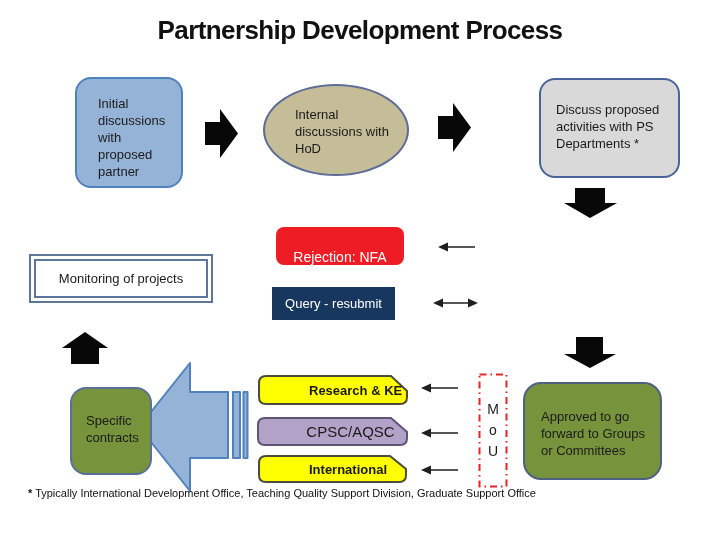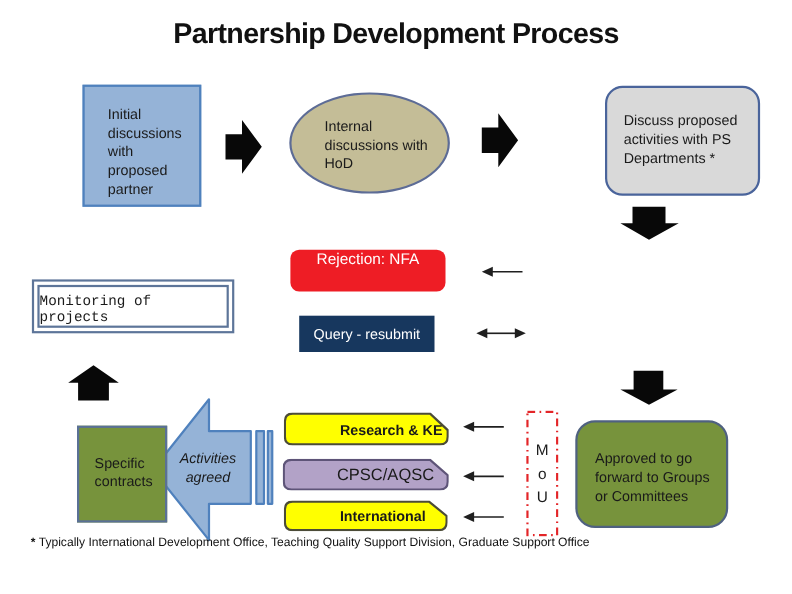--- a/index.html
+++ b/index.html
@@ -6,46 +6,46 @@
   .slide{
     position:relative;width:720px;height:540px;background:#ffffff;overflow:hidden;
     font-family:"Liberation Sans",sans-serif;color:var(--text,#1a1a1a);
   }
   .abs{position:absolute;box-sizing:border-box;}
   .slide-title{
     left:0;right:0;top:15px;text-align:center;
     font-size:26px;font-weight:bold;letter-spacing:-0.6px;color:#111;
   }
   .svg-layer{left:0;top:0;width:720px;height:540px;}
-  .node-text{font-size:13px;line-height:17px;}
+  .node-text{font-size:13px;line-height:17px;border-radius:16px;}
   
   .initial-box{
     left:75px;top:77px;width:108px;height:111px;
     background:var(--blue-fill,#95B3D7);border:2px solid var(--blue-stroke,#4F81BD);
     padding:16px 6px 0 21px;
   }
   .ellipse{
     left:263px;top:84px;width:146px;height:92px;border-radius:50%;
     background:var(--tan-fill,#C4BD97);border:2px solid var(--tan-stroke,#5D6C96);
     padding:20px 8px 0 30px;
   }
   .discuss-box{
-    left:550px;top:78px;width:141px;height:100px;border-radius:16px;
+    left:539px;top:78px;width:141px;height:100px;border-radius:16px;
     background:var(--gray-fill,#D9D9D9);border:2px solid var(--gray-stroke,#4A649B);
     padding:21px 10px 0 15px;
   }
   .submit-box{
     left:521px;top:222px;width:137px;height:99px;border-radius:16px;
     background:var(--gray-fill,#D9D9D9);border:2px solid var(--gray-stroke,#4A649B);
     padding:23px 8px 0 16px;
   }
   .rejection-box{
-    left:264px;top:227px;width:141px;height:38px;border-radius:8px;
+    left:276px;top:227px;width:128px;height:38px;border-radius:8px;
     background:var(--red-fill,#EE1D25);color:#fff;font-size:14px;
-    display:flex;align-items:flex-start;justify-content:center;
+    display:flex;align-items:flex-end;justify-content:center;
   }
   .query-box{
     left:272px;top:287px;width:123px;height:33px;
     background:var(--navy-fill,#17375E);color:#fff;font-size:13px;
     display:flex;align-items:center;justify-content:center;
   }
   .approved-box{
     left:523px;top:382px;width:139px;height:98px;border-radius:18px;
     background:var(--green-fill,#77933C);border:2.5px solid var(--green-stroke,#4F6180);
     padding:24px 4px 0 16px;
@@ -71,21 +71,21 @@
     background:var(--green-fill,#77933C);border:2px solid var(--contracts-stroke,#5A7096);
     padding:23px 16px 0 14px;
     margin-left:28px;
   }
   .monitoring-box{
     left:29px;top:254px;width:184px;height:49px;
     background:#fff;border:2px solid var(--monitoring-stroke,#5D7599);padding:3px;
   }
   .monitoring-inner{
     width:100%;height:100%;box-sizing:border-box;border:2px solid var(--monitoring-stroke,#5D7599);
-    display:flex;align-items:flex-end;justify-content:center;font-size:13px;font-family:Liberation Mono, monospace;
+    display:flex;align-items:center;justify-content:center;font-size:13px;
   }
   .footnote{left:28px;top:487px;font-size:11px;color:#111;}
   .footnote .marker{font-weight:bold;}
 </style>
 </head>
 <body>
 
 <div class="slide">
 
   <svg class="abs svg-layer" width="720" height="540" viewBox="0 0 720 540">
@@ -181,21 +181,20 @@
     <span class="snip-label">CPSC/AQSC</span>
   </div>
 
   <div class="abs snip-box international-box">
     <svg width="149" height="28" viewBox="0 0 149 28">
       <path d="M 8 1 H 132 L 148 14 V 20 Q 148 27 141 27 H 8 Q 1 27 1 20 V 8 Q 1 1 8 1 Z" style="fill:var(--yellow-fill,#FFFF00);stroke:var(--yellow-stroke,#4C4C38)" stroke-width="2"></path>
     </svg>
     <span class="snip-label">International</span>
   </div>
 
-  <div class="abs activities-label">Activities agreed</div>
 
   <div class="abs contracts-box node-text">
     <span>Specific contracts</span>
   </div>
 
   <div class="abs monitoring-box">
     <div class="monitoring-inner">
       <span>Monitoring of projects</span>
     </div>
   </div>

